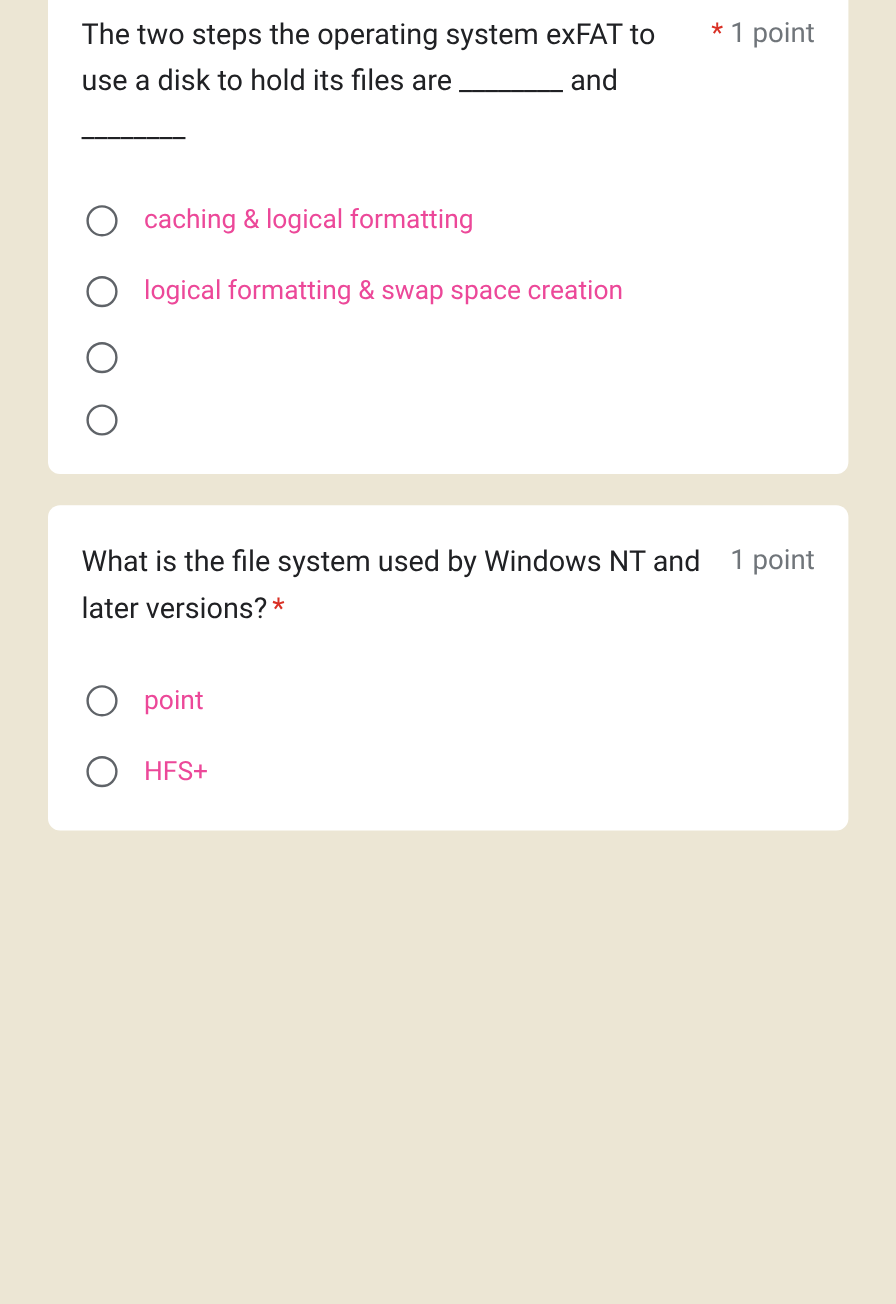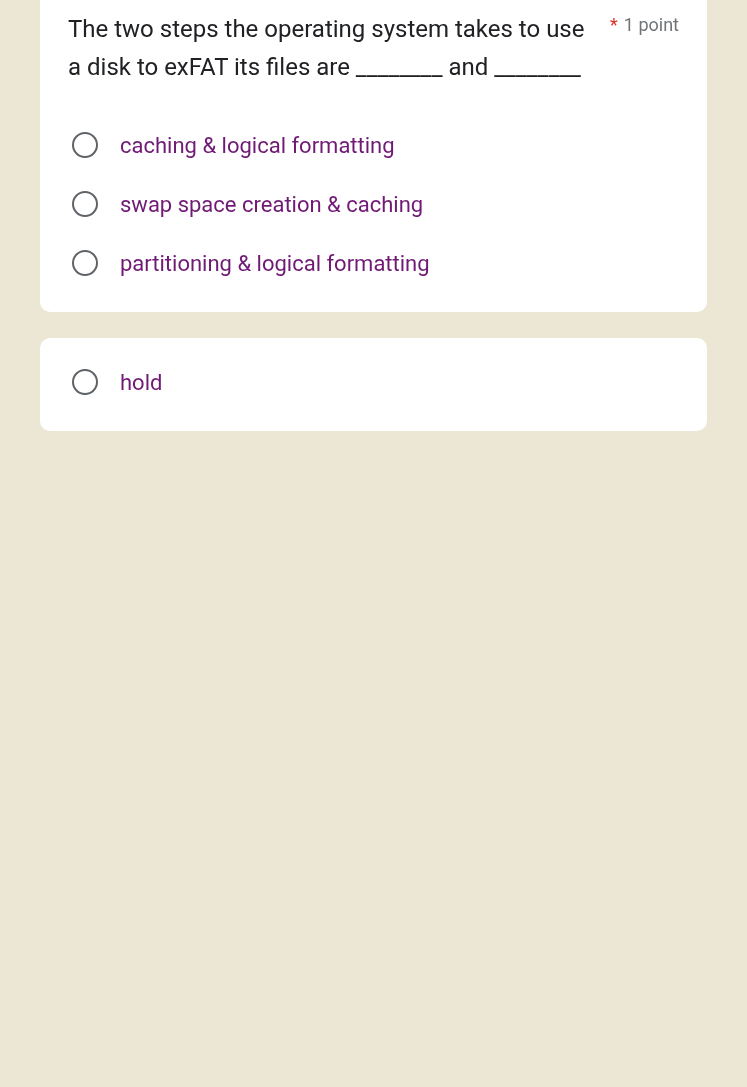--- a/index.html
+++ b/index.html
@@ -41,21 +41,21 @@
       color: #202124;
       line-height: 1.6;
       flex: 1;
       padding-right: 12px;
     }
     .required-marker {
       color: #d93025;
       margin-left: 4px;
     }
     .points {
-      font-size: 18px;
+      font-size: 23px;
       color: #70757a;
       white-space: nowrap;
       margin-top: 4px;
     }
     .points .star {
       color: #d93025;
       margin-right: 6px;
     }
     .options {
       display: flex;
@@ -71,54 +71,68 @@
     }
     .radio {
       width: 26px;
       height: 26px;
       border: 2.5px solid #5f6368;
       border-radius: 50%;
       flex-shrink: 0;
     }
     .option-label {
       font-size: 22px;
-      color: #701a75;
+      color: #ec4899;
       line-height: 1.5;
     }
   </style>
 </head>
 <body>
 
 <div class="phone-frame">
 
   <div class="card">
     <div class="question-header">
-      <div class="question-text">The two steps the operating system takes to use a disk to exFAT its files are ________ and ________</div>
+      <div class="question-text">The two steps the operating system exFAT to use a disk to hold its files are ________ and ________</div>
       <div class="points">
         <span class="star">*</span><span>1 point</span>
       </div>
     </div>
     <div class="options">
       <div class="option">
         <span class="radio"></span>
         <span class="option-label">caching &amp; logical formatting</span>
       </div>
       <div class="option">
         <span class="radio"></span>
-        <span class="option-label">swap space creation &amp; caching</span>
+        <span class="option-label">logical formatting &amp; swap space creation</span>
       </div>
       <div class="option">
         <span class="radio"></span>
-        <span class="option-label">partitioning &amp; logical formatting</span>
+      </div>
+      <div class="option">
+        <span class="radio"></span>
       </div>
     </div>
   </div>
 
   <div class="card">
+    <div class="question-header">
+      <div class="question-text">
+        <span>What is the file system used by Windows NT and later versions?</span><span class="required-marker">*</span>
+      </div>
+      <div class="points">
+        <span>1 point</span>
+      </div>
+    </div>
     <div class="options">
       <div class="option">
         <span class="radio"></span>
-        <span class="option-label">hold</span>
+        <span class="option-label">point</span>
+      </div>
+      <div class="option">
+        <span class="radio"></span>
+        <span class="option-label">HFS+</span>
       </div>
     </div>
   </div>
 
 </div>
 
 </body></html>

